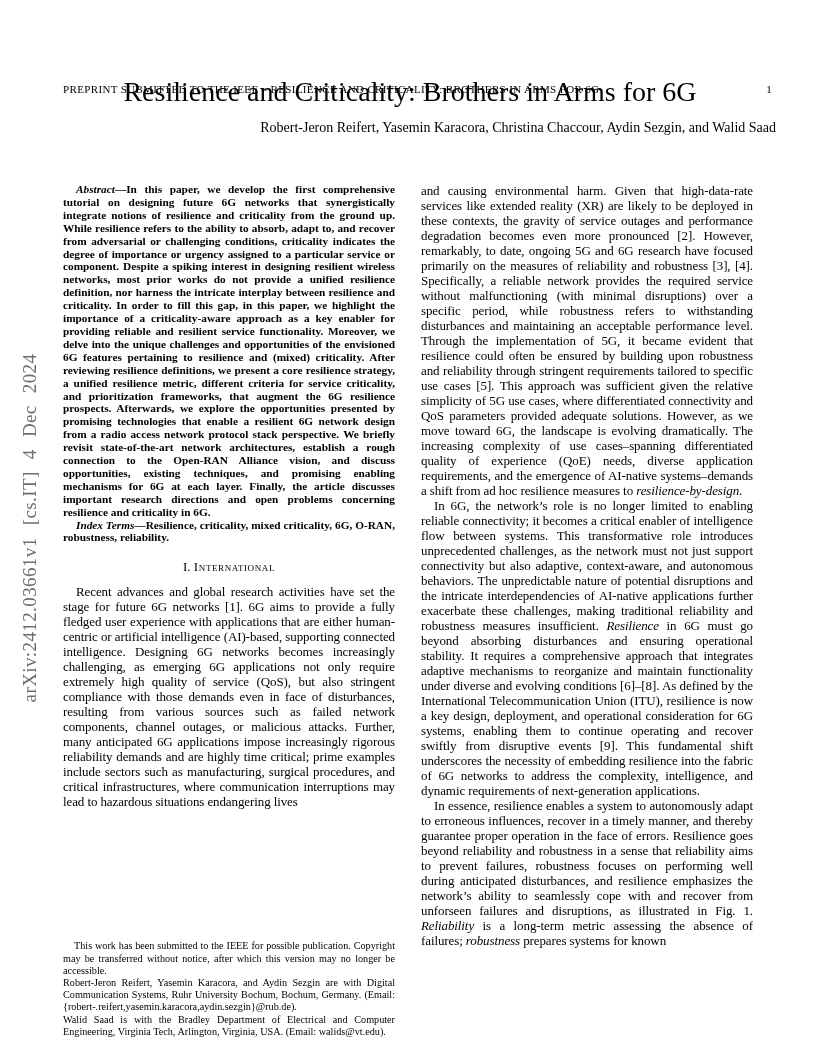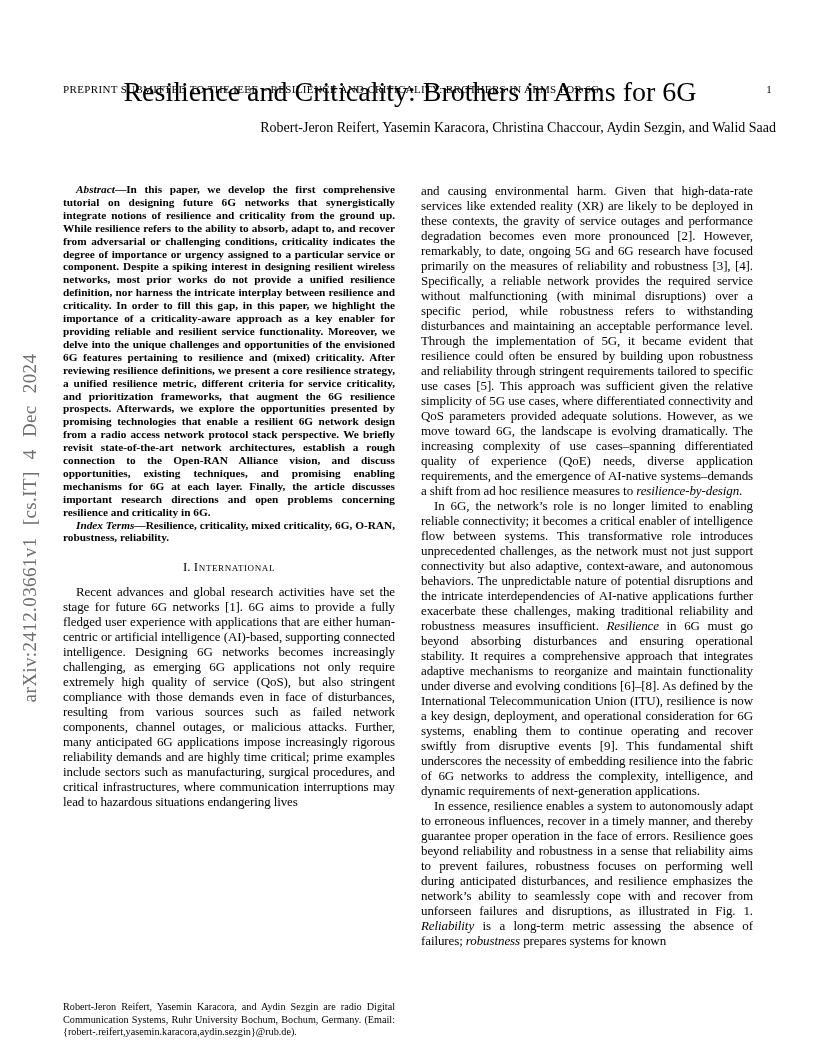--- a/index.html
+++ b/index.html
@@ -118,21 +118,23 @@
     <div class="col col-left">
       <p class="abstract"><span class="lead-label">Abstract</span><span>—In this paper, we develop the first comprehensive tutorial on designing future 6G networks that synergistically integrate notions of resilience and criticality from the ground up. While resilience refers to the ability to absorb, adapt to, and recover from adversarial or challenging conditions, criticality indicates the degree of importance or urgency assigned to a particular service or component. Despite a spiking interest in designing resilient wireless networks, most prior works do not provide a unified resilience definition, nor harness the intricate interplay between resilience and criticality. In order to fill this gap, in this paper, we highlight the importance of a criticality-aware approach as a key enabler for providing reliable and resilient service functionality. Moreover, we delve into the unique challenges and opportunities of the envisioned 6G features pertaining to resilience and (mixed) criticality. After reviewing resilience definitions, we present a core resilience strategy, a unified resilience metric, different criteria for service criticality, and prioritization frameworks, that augment the 6G resilience prospects. Afterwards, we explore the opportunities presented by promising technologies that enable a resilient 6G network design from a radio access network protocol stack perspective. We briefly revisit state-of-the-art network architectures, establish a rough connection to the Open-RAN Alliance vision, and discuss opportunities, existing techniques, and promising enabling mechanisms for 6G at each layer. Finally, the article discusses important research directions and open problems concerning resilience and criticality in 6G.</span></p>
 
       <p class="abstract index-terms"><span class="lead-label">Index Terms</span><span>—Resilience, criticality, mixed criticality, 6G, O-RAN, robustness, reliability.</span></p>
 
       <h2 class="section-heading"><span>I.</span>&nbsp;<span class="sc">International</span></h2>
 
       <p class="body-par indent">Recent advances and global research activities have set the stage for future 6G networks [1]. 6G aims to provide a fully fledged user experience with applications that are either human-centric or artificial intelligence (AI)-based, supporting connected intelligence. Designing 6G networks becomes increasingly challenging, as emerging 6G applications not only require extremely high quality of service (QoS), but also stringent compliance with those demands even in face of disturbances, resulting from various sources such as failed network components, channel outages, or malicious attacks. Further, many anticipated 6G applications impose increasingly rigorous reliability demands and are highly time critical; prime examples include sectors such as manufacturing, surgical procedures, and critical infrastructures, where communication interruptions may lead to hazardous situations endangering lives</p>
 
       <div class="footnotes">
-        <p class="fn">Robert-Jeron Reifert, Yasemin Karacora, and Aydin Sezgin are radio Digital Communication Systems, Ruhr University Bochum, Bochum, Germany. (Email: {robert-.reifert,yasemin.karacora,aydin.sezgin}@rub.de).</p>
+        <p class="fn fn-indent">This work has been submitted to the IEEE for possible publication. Copyright may be transferred without notice, after which this version may no longer be accessible.</p>
+        <p class="fn">Robert-Jeron Reifert, Yasemin Karacora, and Aydin Sezgin are with Digital Communication Systems, Ruhr University Bochum, Bochum, Germany. (Email: {robert-.reifert,yasemin.karacora,aydin.sezgin}@rub.de).</p>
+        <p class="fn">Walid Saad is with the Bradley Department of Electrical and Computer Engineering, Virginia Tech, Arlington, Virginia, USA. (Email: walids@vt.edu).</p>
       </div>
     </div>
 
     <div class="col col-right">
       <p class="body-par"><span>and causing environmental harm. Given that high-data-rate services like extended reality (XR) are likely to be deployed in these contexts, the gravity of service outages and performance degradation becomes even more pronounced [2]. However, remarkably, to date, ongoing 5G and 6G research have focused primarily on the measures of reliability and robustness [3], [4]. Specifically, a reliable network provides the required service without malfunctioning (with minimal disruptions) over a specific period, while robustness refers to withstanding disturbances and maintaining an acceptable performance level. Through the implementation of 5G, it became evident that resilience could often be ensured by building upon robustness and reliability through stringent requirements tailored to specific use cases [5]. This approach was sufficient given the relative simplicity of 5G use cases, where differentiated connectivity and QoS parameters provided adequate solutions. However, as we move toward 6G, the landscape is evolving dramatically. The increasing complexity of use cases–spanning differentiated quality of experience (QoE) needs, diverse application requirements, and the emergence of AI-native systems–demands a shift from ad hoc resilience measures to </span><em>resilience-by-design</em><span>.</span></p>
 
       <p class="body-par indent"><span>In 6G, the network’s role is no longer limited to enabling reliable connectivity; it becomes a critical enabler of intelligence flow between systems. This transformative role introduces unprecedented challenges, as the network must not just support connectivity but also adaptive, context-aware, and autonomous behaviors. The unpredictable nature of potential disruptions and the intricate interdependencies of AI-native applications further exacerbate these challenges, making traditional reliability and robustness measures insufficient. </span><em>Resilience</em><span> in 6G must go beyond absorbing disturbances and ensuring operational stability. It requires a comprehensive approach that integrates adaptive mechanisms to reorganize and maintain functionality under diverse and evolving conditions [6]–[8]. As defined by the International Telecommunication Union (ITU), resilience is now a key design, deployment, and operational consideration for 6G systems, enabling them to continue operating and recover swiftly from disruptive events [9]. This fundamental shift underscores the necessity of embedding resilience into the fabric of 6G networks to address the complexity, intelligence, and dynamic requirements of next-generation applications.</span></p>
 
       <p class="body-par indent"><span>In essence, resilience enables a system to autonomously adapt to erroneous influences, recover in a timely manner, and thereby guarantee proper operation in the face of errors. Resilience goes beyond reliability and robustness in a sense that reliability aims to prevent failures, robustness focuses on performing well during anticipated disturbances, and resilience emphasizes the network’s ability to seamlessly cope with and recover from unforseen failures and disruptions, as illustrated in Fig. 1. </span><em>Reliability</em><span> is a long-term metric assessing the absence of failures; </span><em>robustness</em><span> prepares systems for known</span></p>
     </div>

